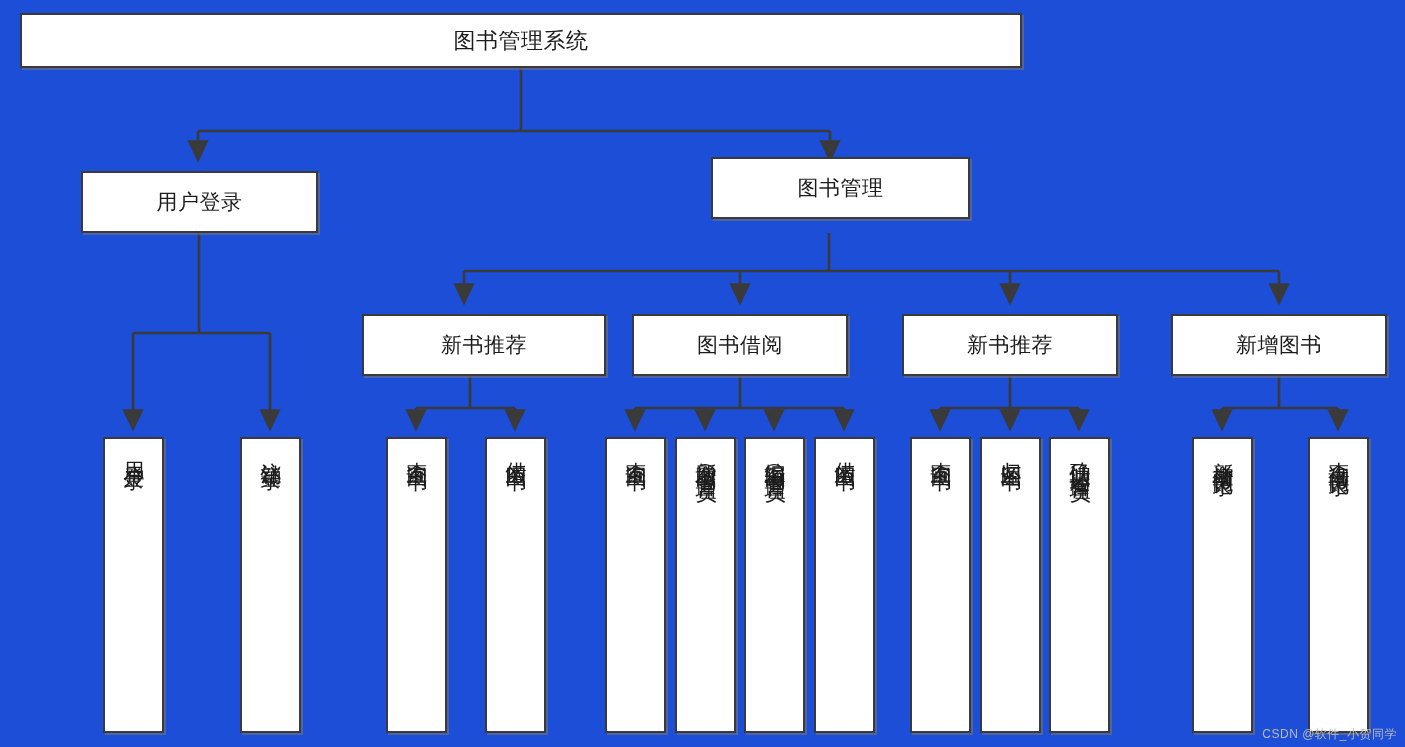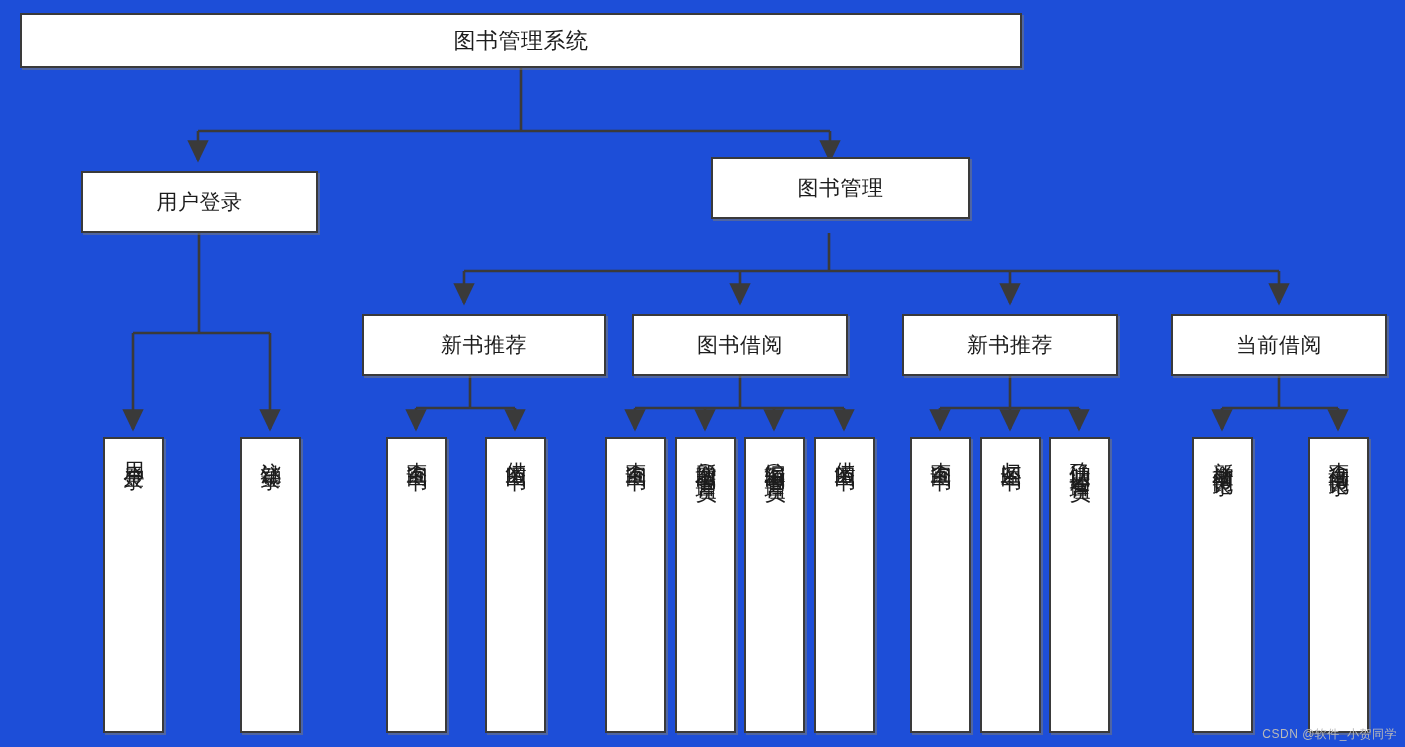--- a/index.html
+++ b/index.html
@@ -133,21 +133,21 @@
   <div class="node" style="left:362px; top:314px; width:244px; height:62px;">
     <span class="label">新书推荐</span>
   </div>
   <div class="node" style="left:632px; top:314px; width:216px; height:62px;">
     <span class="label">图书借阅</span>
   </div>
   <div class="node" style="left:902px; top:314px; width:216px; height:62px;">
     <span class="label">新书推荐</span>
   </div>
   <div class="node" style="left:1171px; top:314px; width:216px; height:62px;">
-    <span class="label">当前借阅</span>
+    <span class="label">新增图书</span>
   </div>
 
   <div class="node vertical" style="left:103px; top:437px; width:61px; height:296px;">
     <span class="label">用户登录</span>
   </div>
   <div class="node vertical" style="left:240px; top:437px; width:61px; height:296px;">
     <span class="label">注销登录</span>
   </div>
 
   <div class="node vertical" style="left:386px; top:437px; width:61px; height:296px;">

